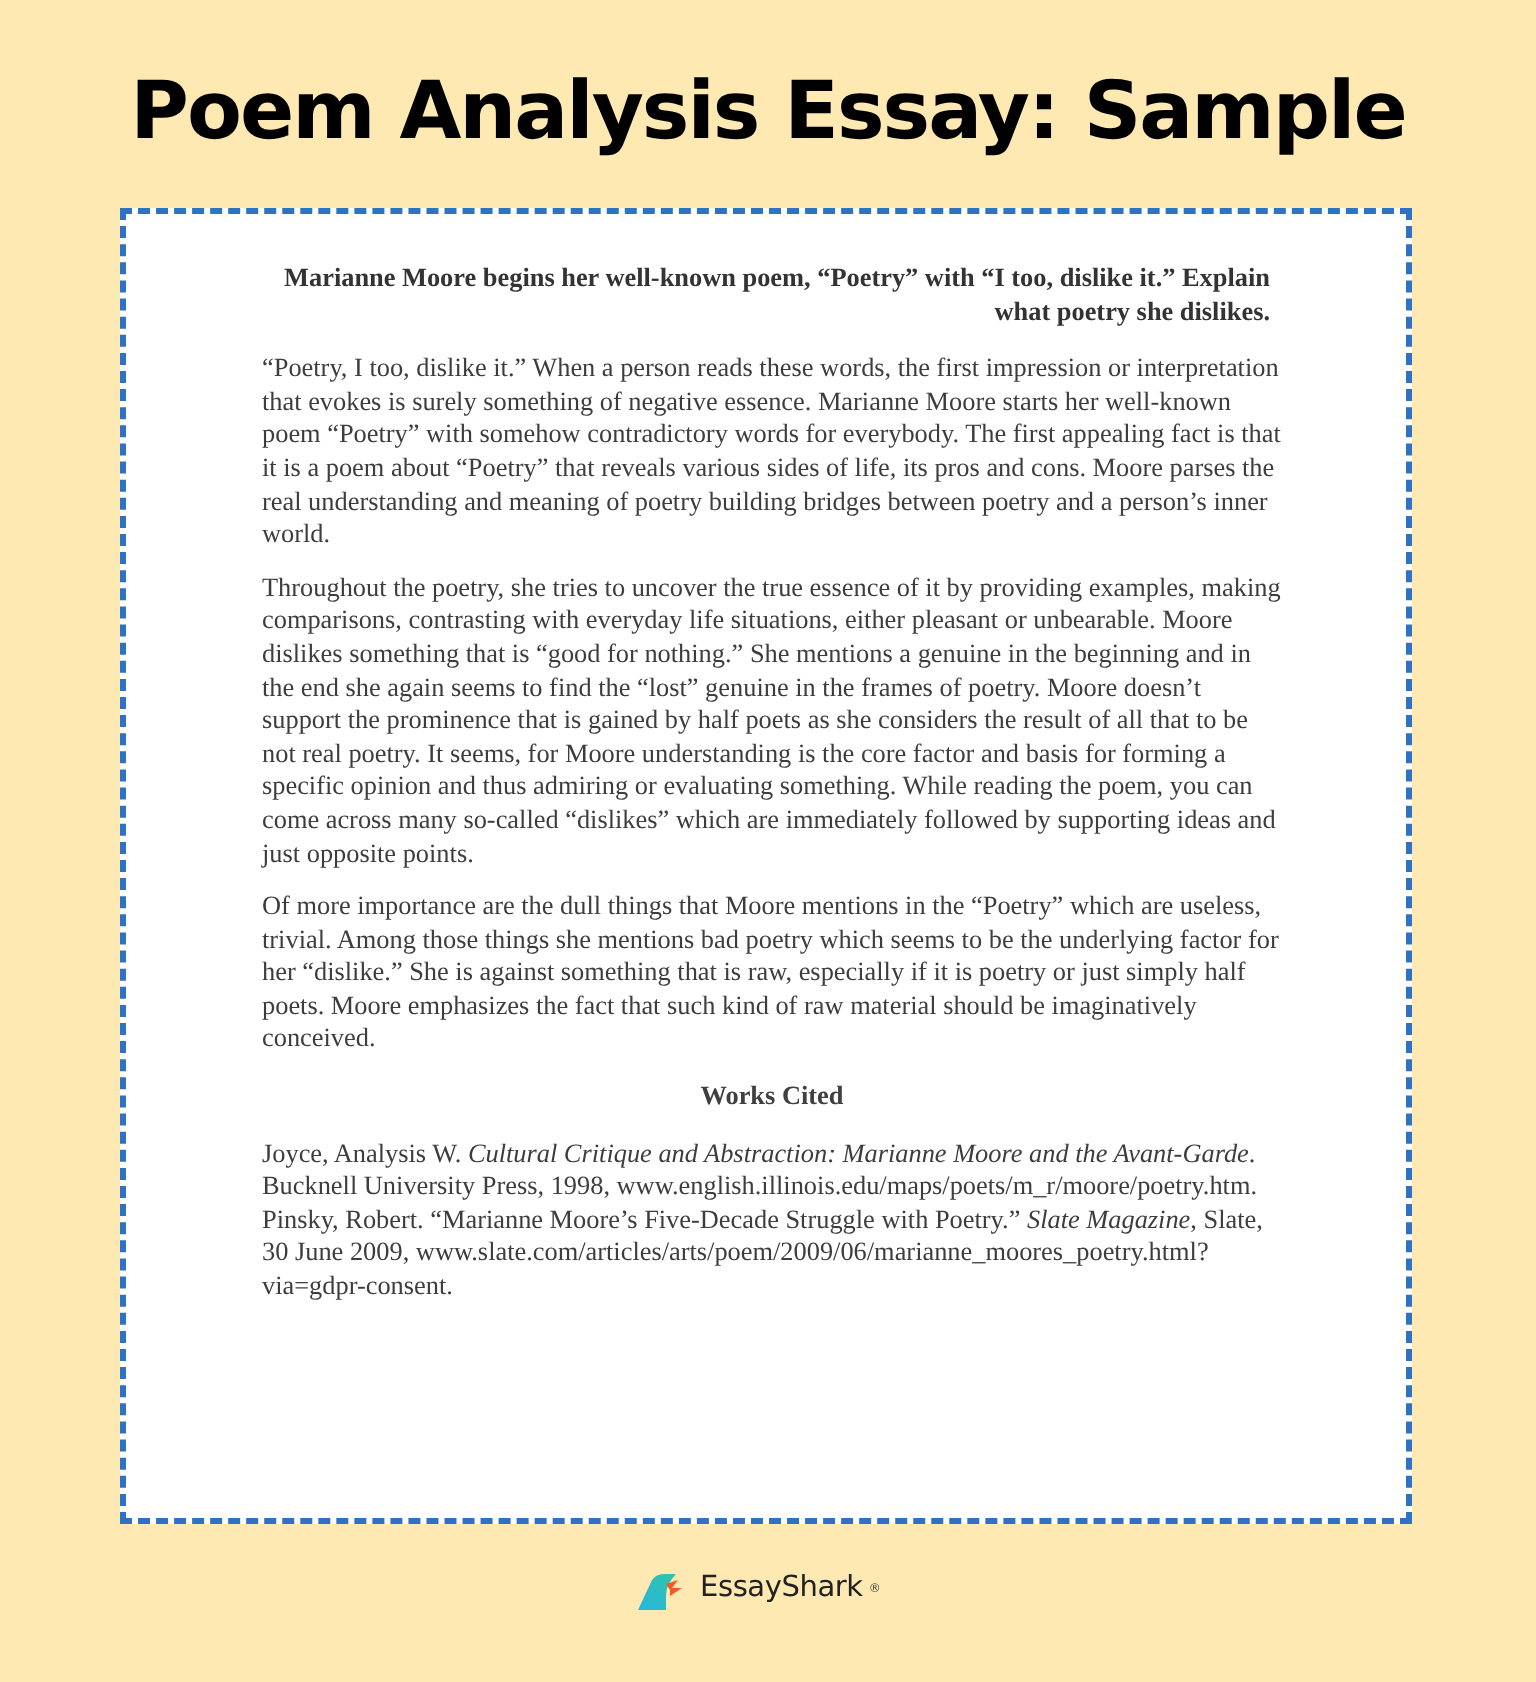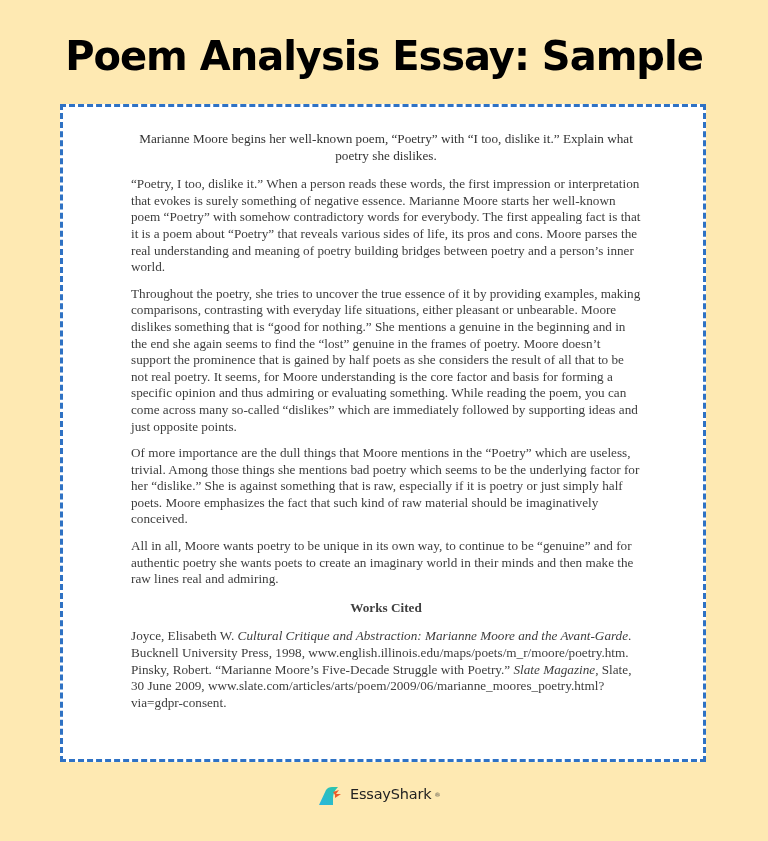--- a/index.html
+++ b/index.html
@@ -40,22 +40,22 @@
       position: absolute;
       left: 68px;
       top: 24px;
       width: 510px;
       font-family: "Liberation Serif", serif;
       font-size: 13.2px;
       line-height: 16.6px;
       color: #3d3d3d;
     }
     .prompt {
-      font-weight: normal;
-      text-align: center;
+      font-weight: bold;
+      text-align: right;
       color: #333;
       margin: 0 0 12px 0;
       padding: 0 6px;
     }
     .para {
       margin: 0 0 10px 0;
     }
     .works-cited-heading {
       font-weight: bold;
       text-align: center;
@@ -99,25 +99,24 @@
 
 <div class="page-title">Poem Analysis Essay: Sample</div>
 
 <div class="essay-box">
   <div class="essay-inner">
     <p class="prompt">Marianne Moore begins her well-known poem, “Poetry” with “I too, dislike it.” Explain what poetry she dislikes.</p>
 
     <p class="para">“Poetry, I too, dislike it.” When a person reads these words, the first impression or interpretation that evokes is surely something of negative essence. Marianne Moore starts her well-known poem “Poetry” with somehow contradictory words for everybody. The first appealing fact is that it is a poem about “Poetry” that reveals various sides of life, its pros and cons. Moore parses the real understanding and meaning of poetry building bridges between poetry and a person’s inner world.</p>
     <p class="para">Throughout the poetry, she tries to uncover the true essence of it by providing examples, making comparisons, contrasting with everyday life situations, either pleasant or unbearable. Moore dislikes something that is “good for nothing.” She mentions a genuine in the beginning and in the end she again seems to find the “lost” genuine in the frames of poetry. Moore doesn’t support the prominence that is gained by half poets as she considers the result of all that to be not real poetry. It seems, for Moore understanding is the core factor and basis for forming a specific opinion and thus admiring or evaluating something. While reading the poem, you can come across many so-called “dislikes” which are immediately followed by supporting ideas and just opposite points.</p>
     <p class="para">Of more importance are the dull things that Moore mentions in the “Poetry” which are useless, trivial. Among those things she mentions bad poetry which seems to be the underlying factor for her “dislike.” She is against something that is raw, especially if it is poetry or just simply half poets. Moore emphasizes the fact that such kind of raw material should be imaginatively conceived.</p>
-    <p class="para">All in all, Moore wants poetry to be unique in its own way, to continue to be “genuine” and for authentic poetry she wants poets to create an imaginary world in their minds and then make the raw lines real and admiring.</p>
 
     <p class="works-cited-heading">Works Cited</p>
 
-    <p class="citation"><span>Joyce, Elisabeth W. </span><i>Cultural Critique and Abstraction: Marianne Moore and the Avant-Garde</i><span>. Bucknell University Press, 1998, www.english.illinois.edu/maps/poets/m_r/moore/poetry.htm.</span></p>
+    <p class="citation"><span>Joyce, Analysis W. </span><i>Cultural Critique and Abstraction: Marianne Moore and the Avant-Garde</i><span>. Bucknell University Press, 1998, www.english.illinois.edu/maps/poets/m_r/moore/poetry.htm.</span></p>
     <p class="citation"><span>Pinsky, Robert. “Marianne Moore’s Five-Decade Struggle with Poetry.” </span><i>Slate Magazine</i><span>, Slate, 30 June 2009, www.slate.com/articles/arts/poem/2009/06/marianne_moores_poetry.html?via=gdpr-consent.</span></p>
   </div>
 </div>
 
 <div class="brand">
   <svg class="brand-logo" viewBox="0 0 26 20">
     <defs>
       <linearGradient id="finGrad" x1="0" y1="1" x2="1" y2="0">
         <stop offset="0" stop-color="#29b6e0"></stop>
         <stop offset="1" stop-color="#2ec4a8"></stop>

